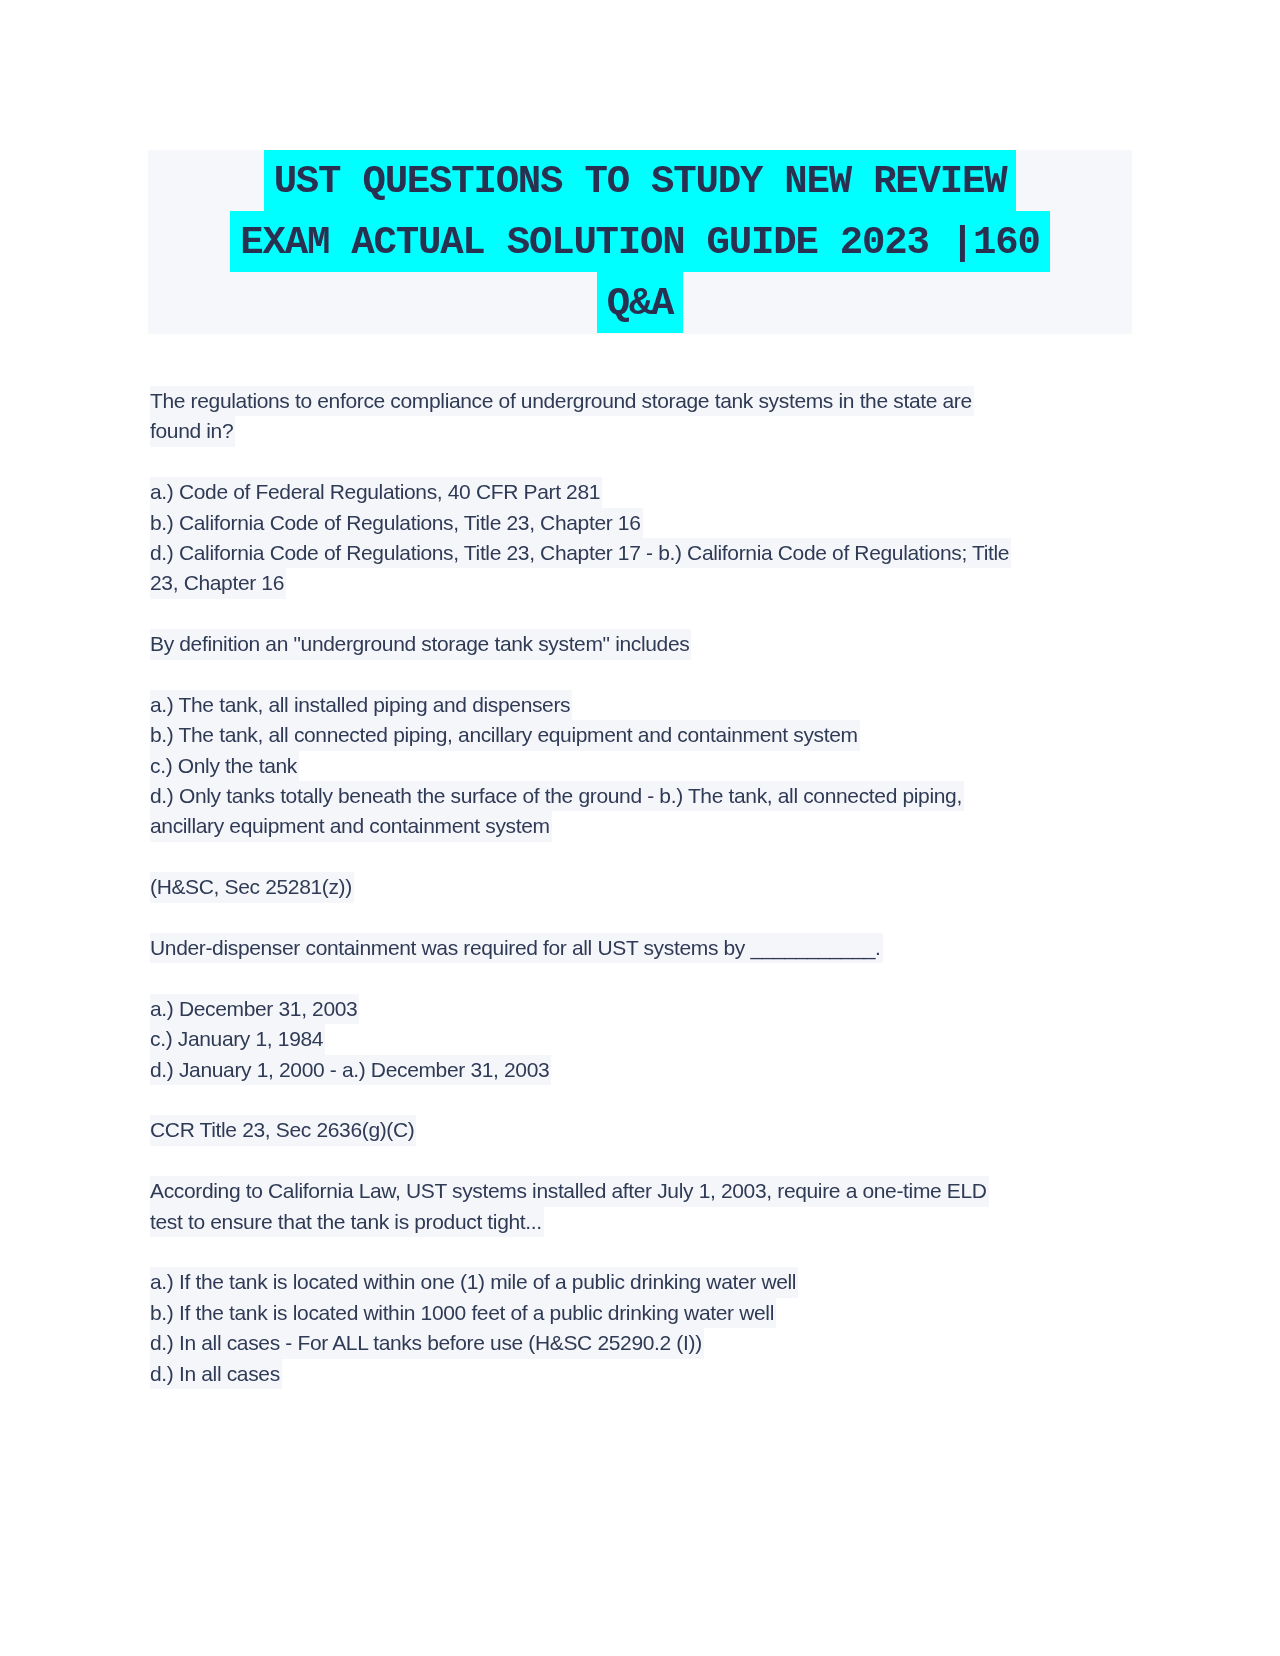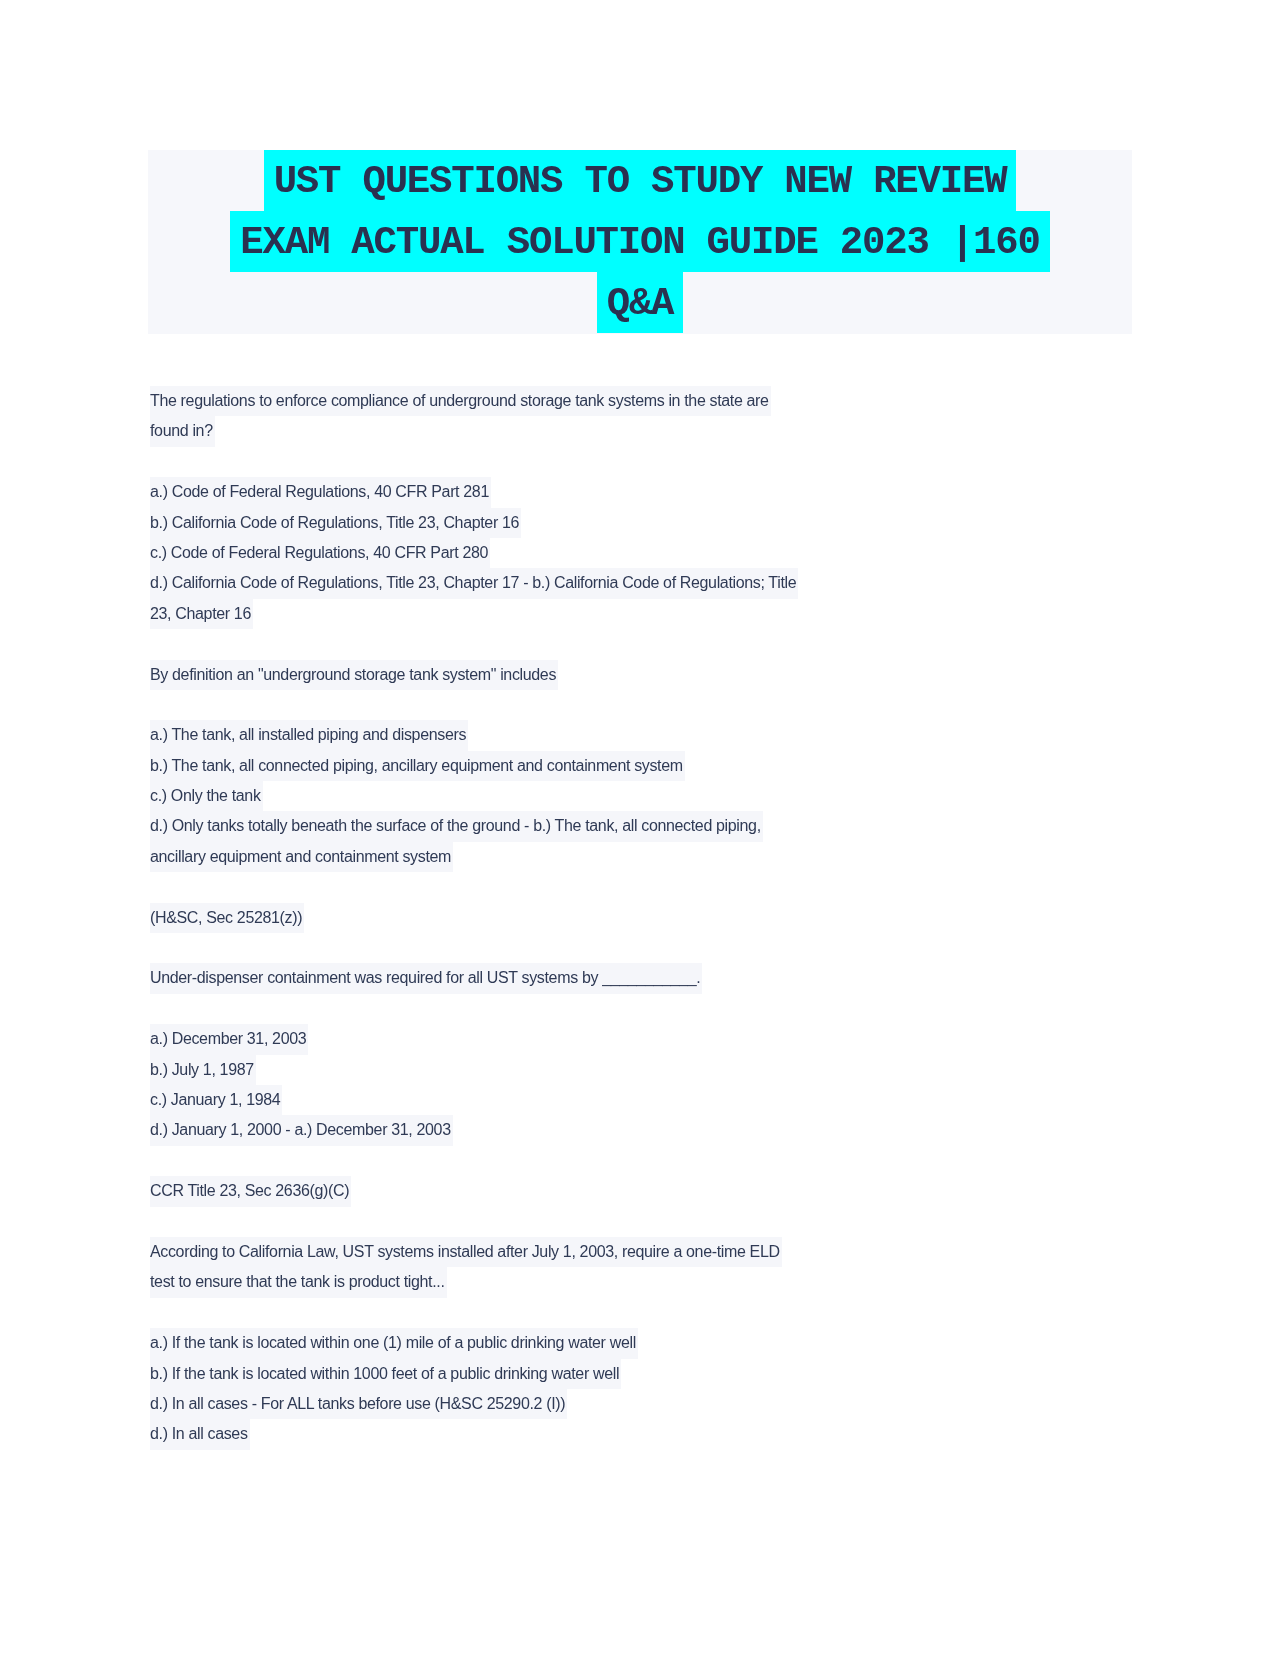--- a/index.html
+++ b/index.html
@@ -17,58 +17,56 @@
     font-family: Liberation Mono, monospace; font-weight: bold;
     font-size: 39px; letter-spacing: -1.2px; padding: 0 10px;
     display: inline-block; height: 61px; line-height: 64px;
   }
   .body { position: absolute; left: 150px; top: 386px; width: 1000px; }
   .line {
     height: 30.4px; line-height: 30.4px; white-space: nowrap;
   }
   .line span {
     background: #f5f6fa; color: #2f3a55;
-    font-family: "Liberation Sans", sans-serif; font-size: 16px;
+    font-family: "Liberation Sans", sans-serif; font-size: 21px;
     letter-spacing: -0.35px; display: inline-block; padding-right: 2px;
   }
 </style>
 </head>
 <body>
 
 <div class="page">
   <div class="title-box">
     <div class="title-line"><span>UST QUESTIONS TO STUDY NEW REVIEW</span></div>
     <div class="title-line"><span>EXAM ACTUAL SOLUTION GUIDE 2023 |160</span></div>
     <div class="title-line"><span>Q&amp;A</span></div>
   </div>
 
   <div class="body" id="body-lines">
       <div class="line"><span>The regulations to enforce compliance of underground storage tank systems in the state are</span></div>
       <div class="line"><span>found in?</span></div>
       <div class="line"></div>
       <div class="line"><span>a.) Code of Federal Regulations, 40 CFR Part 281</span></div>
       <div class="line"><span>b.) California Code of Regulations, Title 23, Chapter 16</span></div>
-      <div class="line"><span>c.) Code of Federal Regulations, 40 CFR Part 280</span></div>
       <div class="line"><span>d.) California Code of Regulations, Title 23, Chapter 17 - b.) California Code of Regulations; Title</span></div>
       <div class="line"><span>23, Chapter 16</span></div>
       <div class="line"></div>
       <div class="line"><span>By definition an "underground storage tank system" includes</span></div>
       <div class="line"></div>
       <div class="line"><span>a.) The tank, all installed piping and dispensers</span></div>
       <div class="line"><span>b.) The tank, all connected piping, ancillary equipment and containment system</span></div>
       <div class="line"><span>c.) Only the tank</span></div>
       <div class="line"><span>d.) Only tanks totally beneath the surface of the ground - b.) The tank, all connected piping,</span></div>
       <div class="line"><span>ancillary equipment and containment system</span></div>
       <div class="line"></div>
       <div class="line"><span>(H&amp;SC, Sec 25281(z))</span></div>
       <div class="line"></div>
       <div class="line"><span>Under-dispenser containment was required for all UST systems by ___________.</span></div>
       <div class="line"></div>
       <div class="line"><span>a.) December 31, 2003</span></div>
-      <div class="line"><span>b.) July 1, 1987</span></div>
       <div class="line"><span>c.) January 1, 1984</span></div>
       <div class="line"><span>d.) January 1, 2000 - a.) December 31, 2003</span></div>
       <div class="line"></div>
       <div class="line"><span>CCR Title 23, Sec 2636(g)(C)</span></div>
       <div class="line"></div>
       <div class="line"><span>According to California Law, UST systems installed after July 1, 2003, require a one-time ELD</span></div>
       <div class="line"><span>test to ensure that the tank is product tight...</span></div>
       <div class="line"></div>
       <div class="line"><span>a.) If the tank is located within one (1) mile of a public drinking water well</span></div>
       <div class="line"><span>b.) If the tank is located within 1000 feet of a public drinking water well</span></div>

